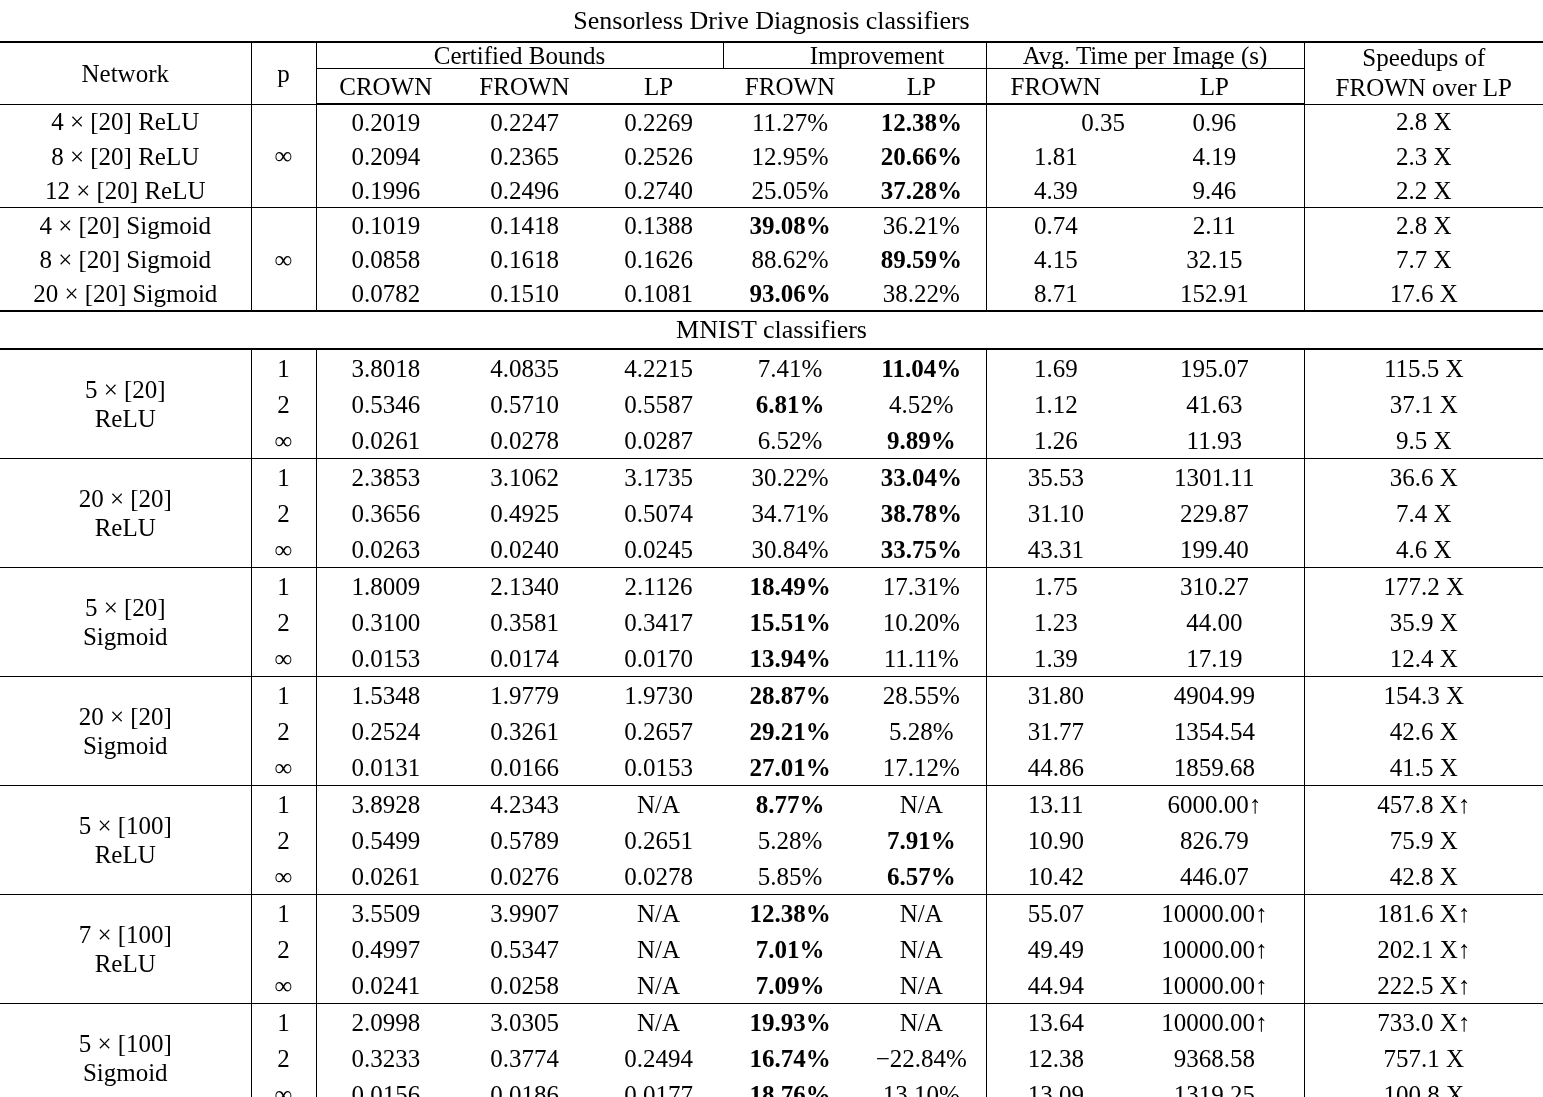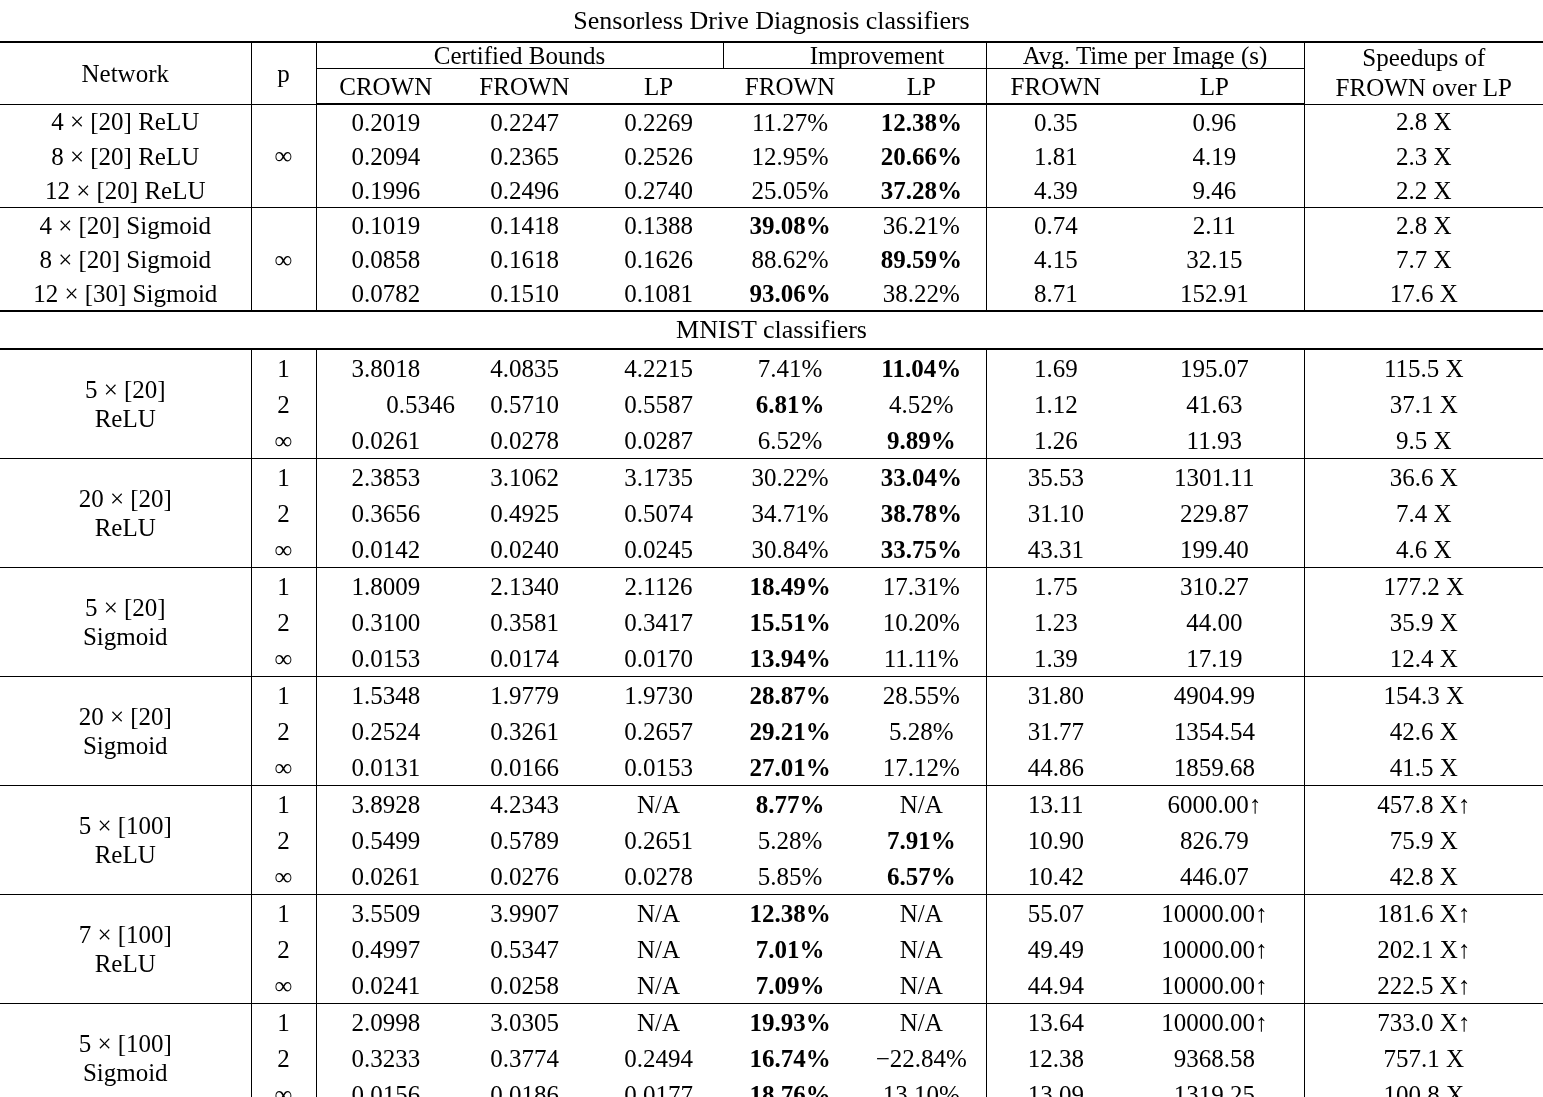--- a/index.html
+++ b/index.html
@@ -103,21 +103,21 @@
           <td class="hdr-sub" style="border-bottom:2.5px solid #000;">LP</td>
         </tr>
         <tr>
           <td style="height:34px;">4 × [20] ReLU</td>
           <td class="vl vr" rowspan="3">∞</td>
           <td style="height:34px;">0.2019</td>
           <td style="height:34px;">0.2247</td>
           <td style="height:34px;">0.2269</td>
           <td style="height:34px;">11.27%</td>
           <td class="vr bold" style="height:34px;">12.38%</td>
-          <td style="height:34px;">0.35</td>
+          <td style="height:34px;text-align:right;">0.35</td>
           <td style="height:34px;">0.96</td>
           <td class="vl" style="height:34px;">2.8 X</td>
         </tr>
         <tr>
           <td style="height:34px;">8 × [20] ReLU</td>
           <td style="height:34px;">0.2094</td>
           <td style="height:34px;">0.2365</td>
           <td style="height:34px;">0.2526</td>
           <td style="height:34px;">12.95%</td>
           <td class="vr bold" style="height:34px;">20.66%</td>
@@ -153,21 +153,21 @@
           <td style="height:34px;">0.0858</td>
           <td style="height:34px;">0.1618</td>
           <td style="height:34px;">0.1626</td>
           <td style="height:34px;">88.62%</td>
           <td class="vr bold" style="height:34px;">89.59%</td>
           <td style="height:34px;">4.15</td>
           <td style="height:34px;">32.15</td>
           <td class="vl" style="height:34px;">7.7 X</td>
         </tr>
         <tr>
-          <td style="height:34px;border-bottom:2.5px solid #000;">12 × [30] Sigmoid</td>
+          <td style="height:34px;border-bottom:2.5px solid #000;">20 × [20] Sigmoid</td>
           <td style="height:34px;border-bottom:2.5px solid #000;">0.0782</td>
           <td style="height:34px;border-bottom:2.5px solid #000;">0.1510</td>
           <td style="height:34px;border-bottom:2.5px solid #000;">0.1081</td>
           <td class="bold" style="height:34px;border-bottom:2.5px solid #000;">93.06%</td>
           <td class="vr" style="height:34px;border-bottom:2.5px solid #000;">38.22%</td>
           <td style="height:34px;border-bottom:2.5px solid #000;">8.71</td>
           <td style="height:34px;border-bottom:2.5px solid #000;">152.91</td>
           <td class="vl" style="height:34px;border-bottom:2.5px solid #000;">17.6 X</td>
         </tr>
         <tr class="grp-title">
@@ -183,21 +183,21 @@
           <td style="height:36px;">4.0835</td>
           <td style="height:36px;">4.2215</td>
           <td style="height:36px;">7.41%</td>
           <td class="vr bold" style="height:36px;">11.04%</td>
           <td style="height:36px;">1.69</td>
           <td style="height:36px;">195.07</td>
           <td class="vl" style="height:36px;">115.5 X</td>
         </tr>
         <tr>
           <td class="vl vr" style="height:36px;">2</td>
-          <td style="height:36px;text-align:right;">0.5346</td>
+          <td style="height:36px;">0.5346</td>
           <td style="height:36px;">0.5710</td>
           <td style="height:36px;">0.5587</td>
           <td class="bold" style="height:36px;">6.81%</td>
           <td class="vr" style="height:36px;">4.52%</td>
           <td style="height:36px;">1.12</td>
           <td style="height:36px;">41.63</td>
           <td class="vl" style="height:36px;">37.1 X</td>
         </tr>
         <tr>
           <td class="vl vr" style="height:36px;">∞</td>
@@ -231,21 +231,21 @@
           <td style="height:36px;">0.4925</td>
           <td style="height:36px;">0.5074</td>
           <td style="height:36px;">34.71%</td>
           <td class="vr bold" style="height:36px;">38.78%</td>
           <td style="height:36px;">31.10</td>
           <td style="height:36px;">229.87</td>
           <td class="vl" style="height:36px;">7.4 X</td>
         </tr>
         <tr>
           <td class="vl vr" style="height:36px;">∞</td>
-          <td style="height:36px;">0.0142</td>
+          <td style="height:36px;">0.0263</td>
           <td style="height:36px;">0.0240</td>
           <td style="height:36px;">0.0245</td>
           <td style="height:36px;">30.84%</td>
           <td class="vr bold" style="height:36px;">33.75%</td>
           <td style="height:36px;">43.31</td>
           <td style="height:36px;">199.40</td>
           <td class="vl" style="height:36px;">4.6 X</td>
         </tr>
         <tr>
           <td rowspan="3" style="border-top:1.5px solid #000;">

